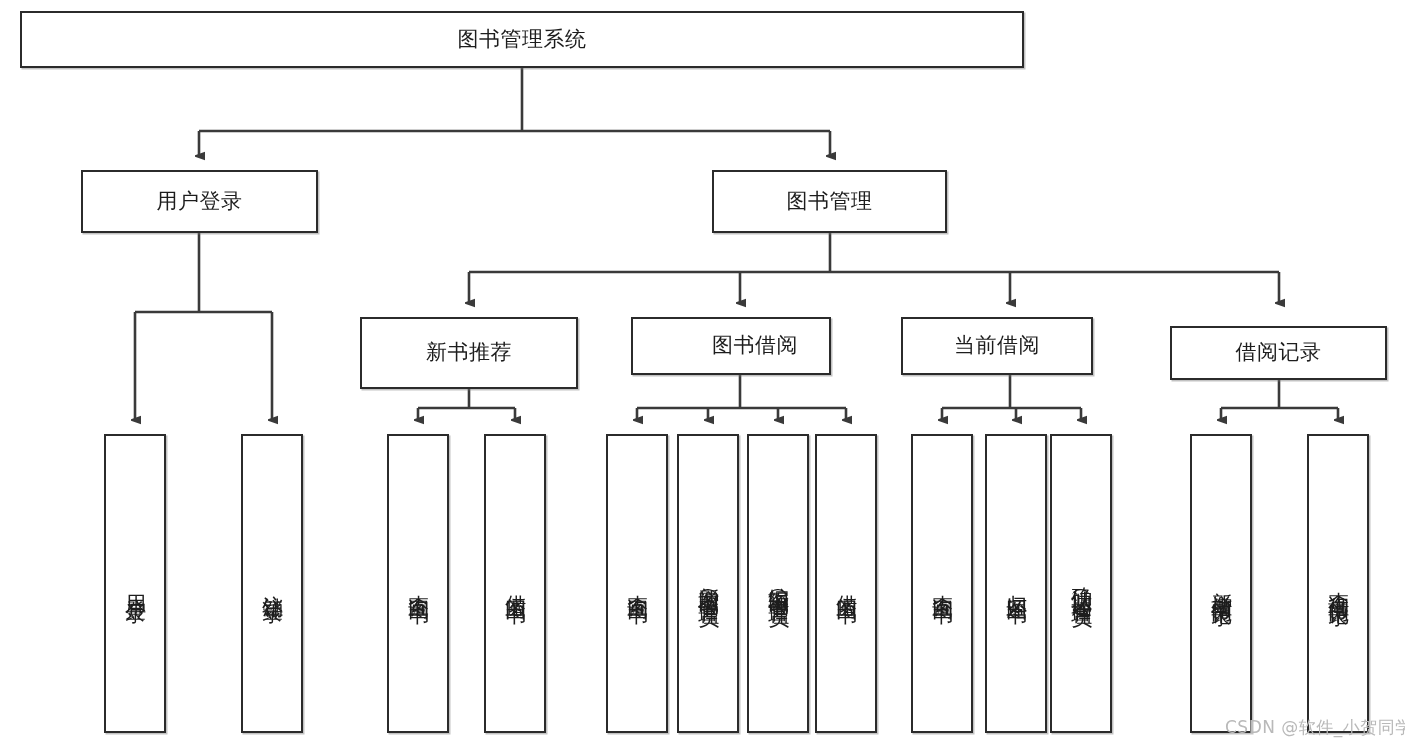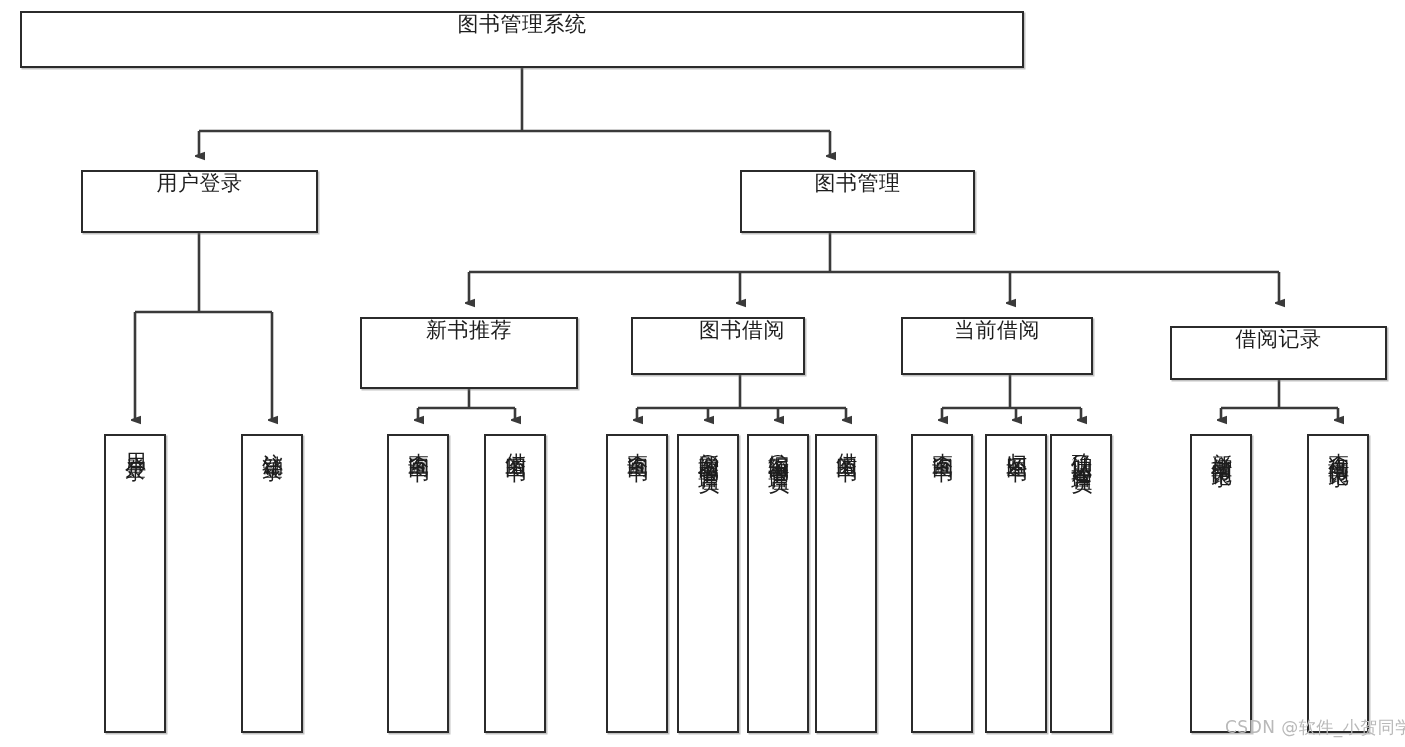--- a/index.html
+++ b/index.html
@@ -23,21 +23,21 @@
     top: 0;
     width: 1405px;
     height: 747px;
   }
   .node {
     position: absolute;
     box-sizing: border-box;
     background: #ffffff;
     border: 2.4px solid #2b2b2b;
     display: flex;
-    align-items: flex-start;
+    align-items: center;
     justify-content: center;
     box-shadow: 1.5px 1.5px 0 rgba(120,120,120,0.45);
   }
   .node-label {
     color: #1d1d1d;
     font-size: 21px;
     line-height: 1.12;
     letter-spacing: 0.5px;
     white-space: nowrap;
     text-align: center;
@@ -113,28 +113,28 @@
     </g>
   </svg>
 
   <div class="node" style="left:20px;top:11px;width:1004px;height:57px;">
     <span class="node-label">图书管理系统</span>
   </div>
 
   <div class="node" style="left:81px;top:170px;width:237px;height:63px;">
     <span class="node-label">用户登录</span>
   </div>
-  <div class="node" style="left:712px;top:170px;width:235px;height:63px;margin-left:28px;">
+  <div class="node" style="left:712px;top:170px;width:235px;height:63px;">
     <span class="node-label">图书管理</span>
   </div>
 
   <div class="node" style="left:360px;top:317px;width:218px;height:72px;">
     <span class="node-label">新书推荐</span>
   </div>
-  <div class="node" style="left:631px;top:317px;width:174px;height:58px;padding-left:48px;">
+  <div class="node" style="left:631px;top:317px;width:200px;height:58px;padding-left:48px;">
     <span class="node-label">图书借阅</span>
   </div>
   <div class="node" style="left:901px;top:317px;width:192px;height:58px;">
     <span class="node-label">当前借阅</span>
   </div>
   <div class="node" style="left:1170px;top:326px;width:217px;height:54px;">
     <span class="node-label">借阅记录</span>
   </div>
 
   <div class="node vertical" style="left:104px;top:434px;width:62px;height:299px;">

